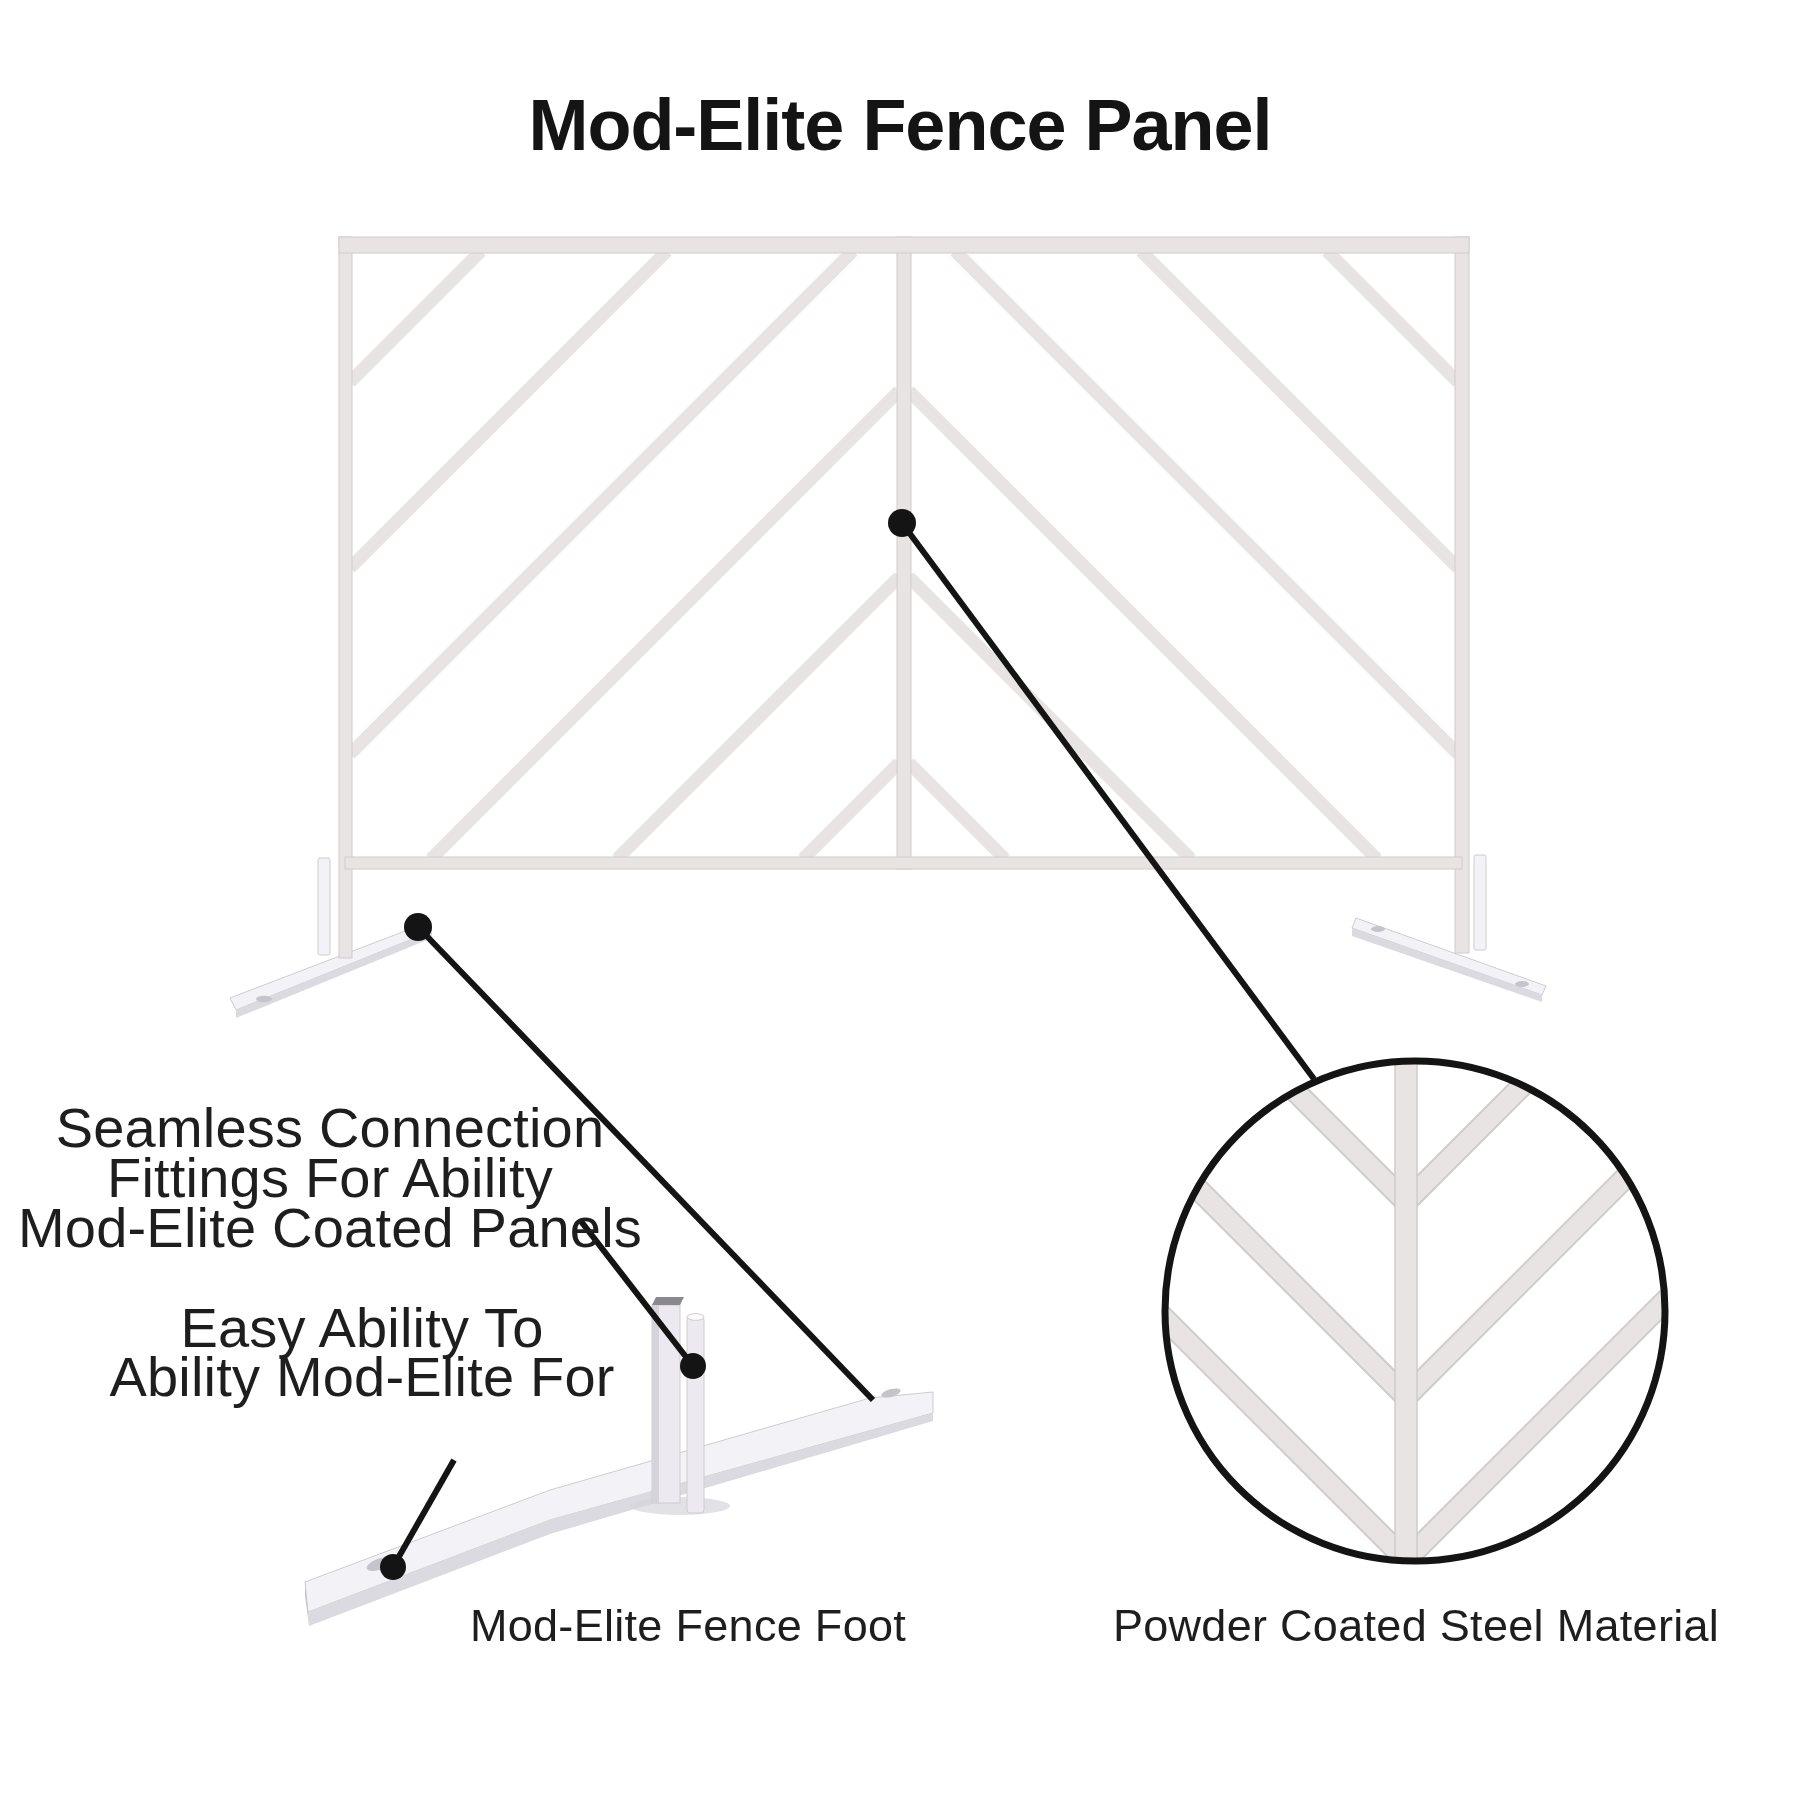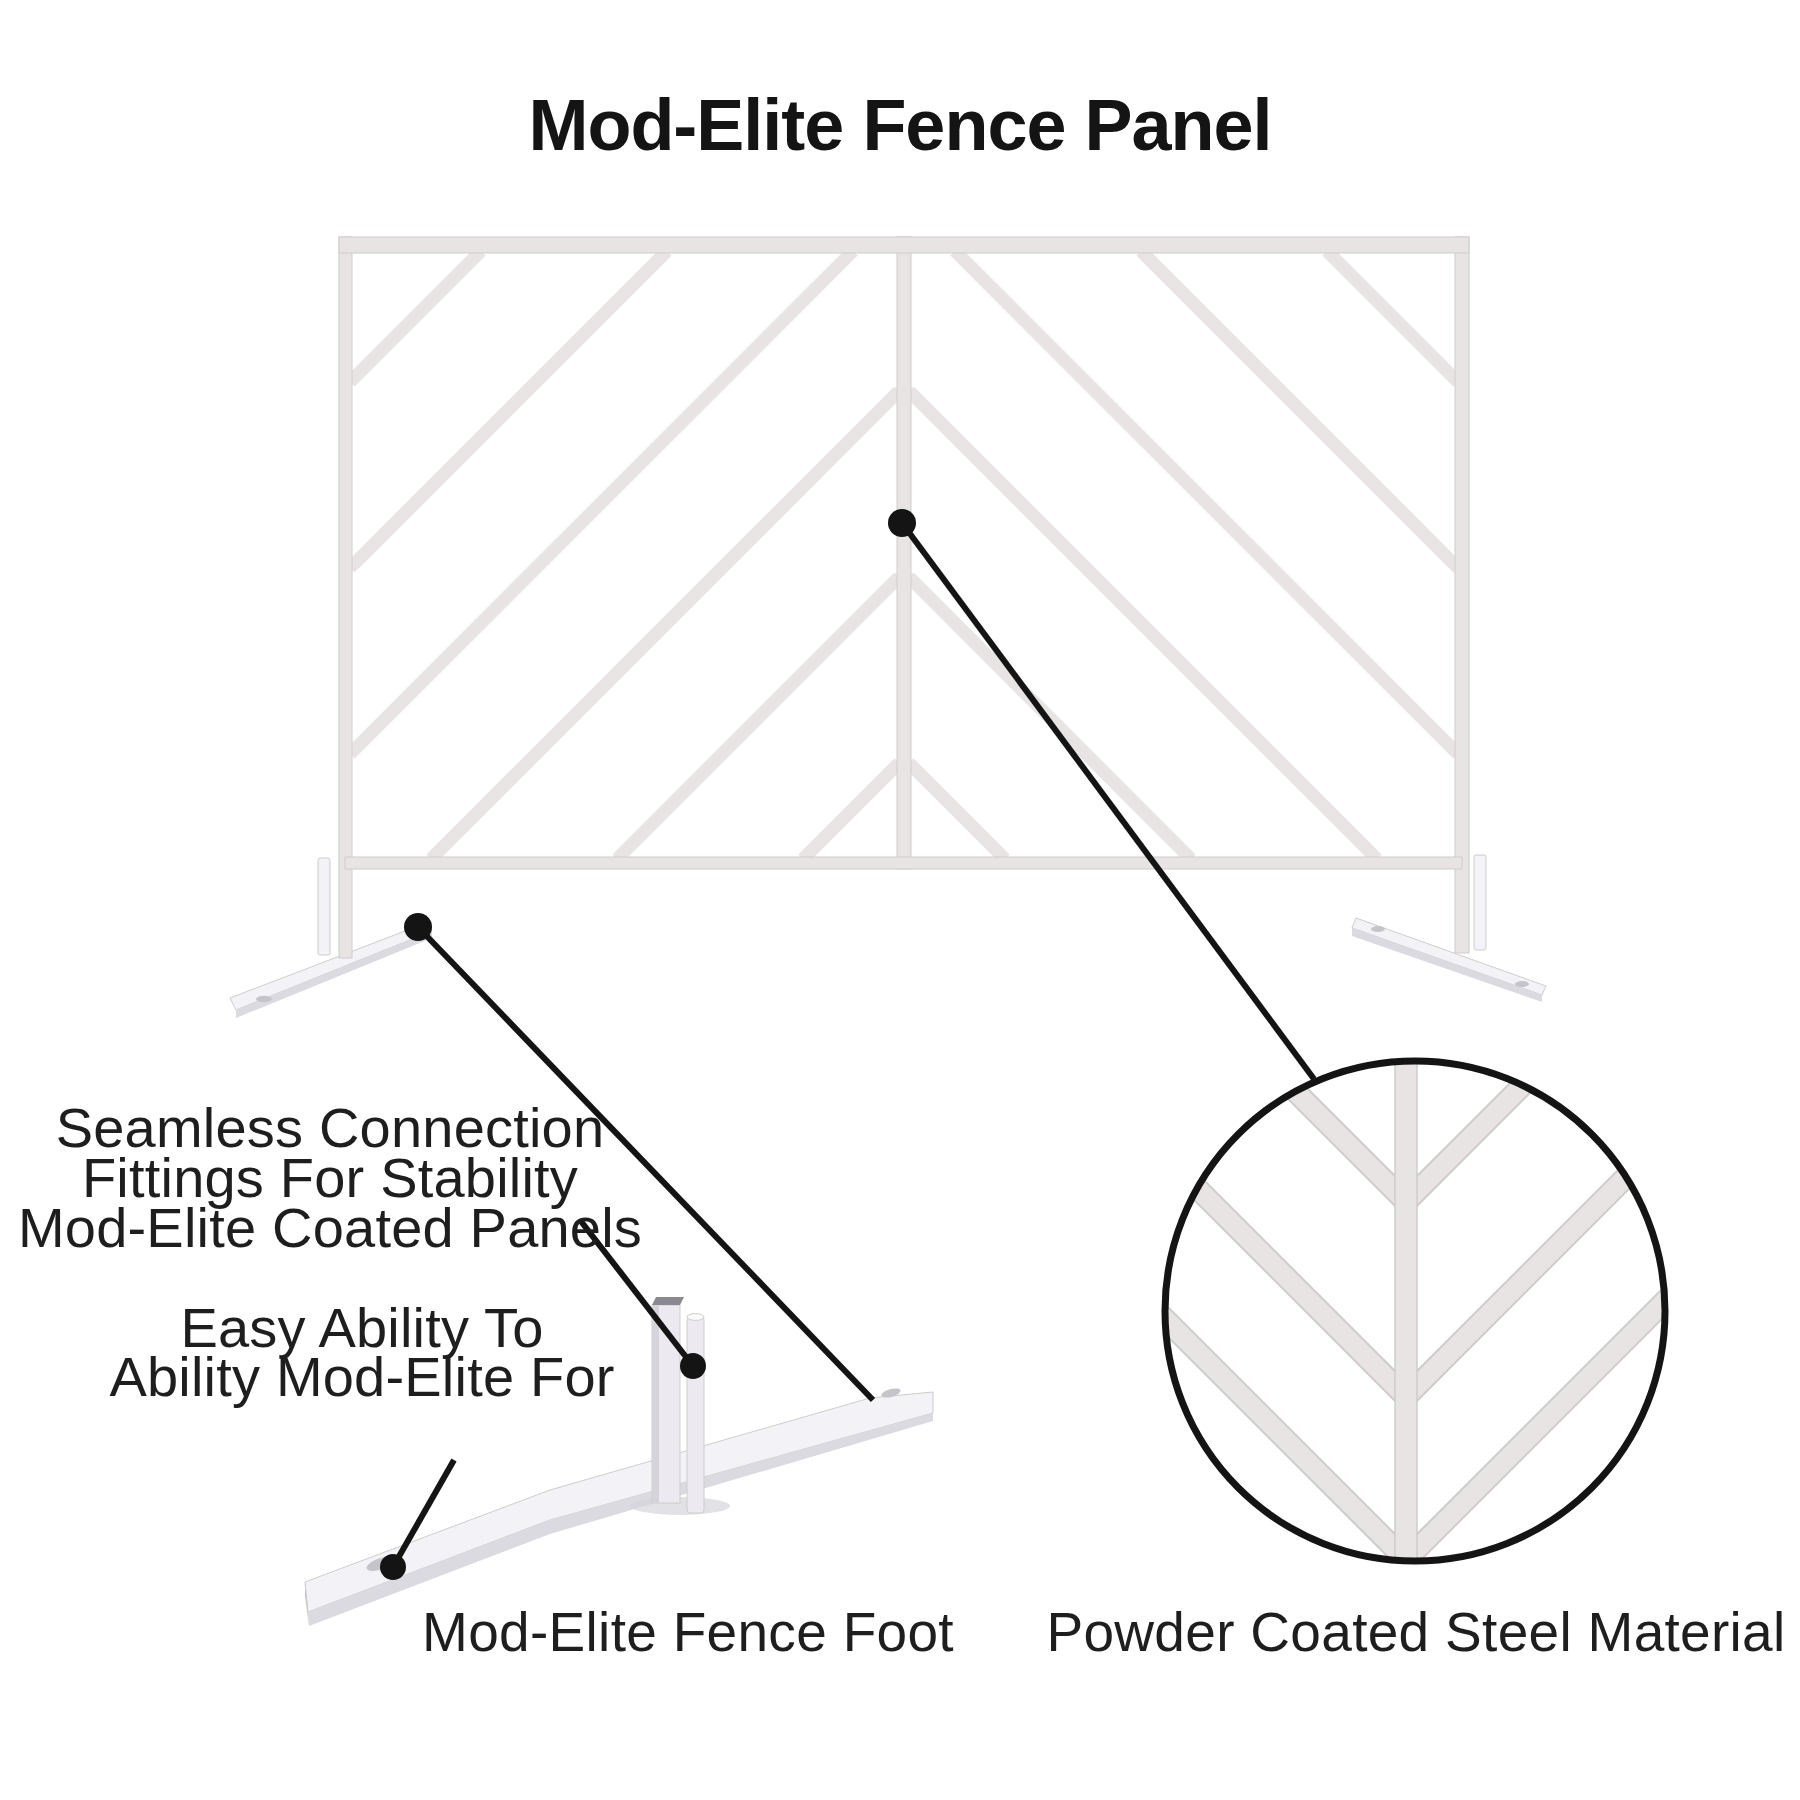--- a/index.html
+++ b/index.html
@@ -13,21 +13,21 @@
     white-space:nowrap;font-size:72px;font-weight:800;letter-spacing:-1px;
     color:var(--c-ink,#141414);
   }
   .callout-text{
     position:absolute;transform:translateX(-50%);text-align:center;
     color:var(--c-text,#1e1e1e);font-size:56px;line-height:50px;font-weight:300;
     letter-spacing:0.2px;white-space:nowrap;
   }
   .caption{
     position:absolute;transform:translateX(-50%);text-align:center;white-space:nowrap;
-    color:var(--c-text,#1e1e1e);font-size:55px;font-weight:300;letter-spacing:0.3px;
+    color:var(--c-text,#1e1e1e);font-size:45px;font-weight:300;letter-spacing:0.3px;
   }
   #connection-note{left:330px;top:1103px;}
   #anchor-note{left:362px;top:1303px;line-height:49px;}
   #foot-caption{left:688px;top:1600px;}
   #material-caption{left:1416px;top:1600px;}
 </style>
 </head>
 <body>
 
 <div class="canvas">
@@ -146,21 +146,21 @@
         <rect x="1395" y="1050" width="22" height="520" fill="var(--c-steel)" stroke="var(--c-steel-edge)" stroke-width="1.5"></rect>
       </g>
       <circle cx="1415" cy="1311" r="250" fill="none" stroke="var(--c-ink)" stroke-width="7"></circle>
     </g>
   </svg>
 
   <div class="page-title">Mod-Elite Fence Panel</div>
 
   <div class="callout-text" id="connection-note">
     <div>Seamless Connection</div>
-    <div>Fittings For Stability</div>
+    <div>Fittings For Ability</div>
     <div>Mod-Elite Coated Panels</div>
   </div>
 
   <div class="callout-text" id="anchor-note">
     <div>Easy Ability To</div>
     <div>Ability Mod-Elite For</div>
   </div>
 
   <div class="caption" id="foot-caption">Mod-Elite Fence Foot</div>
   <div class="caption" id="material-caption">Powder Coated Steel Material</div>

